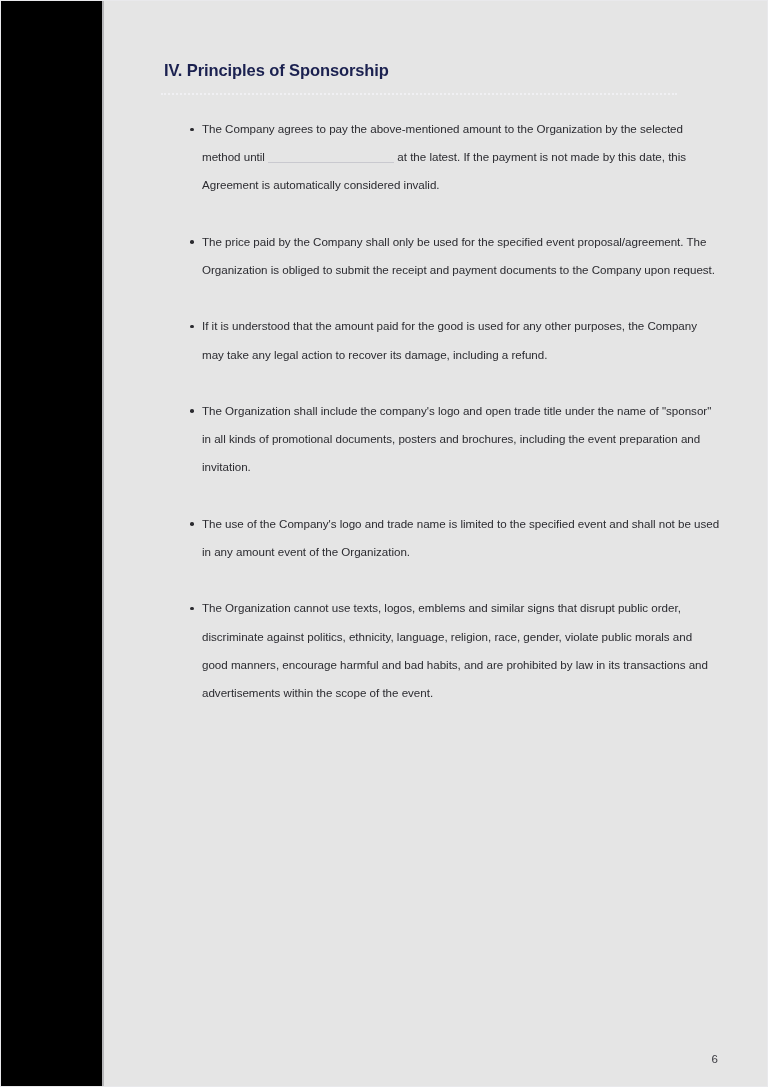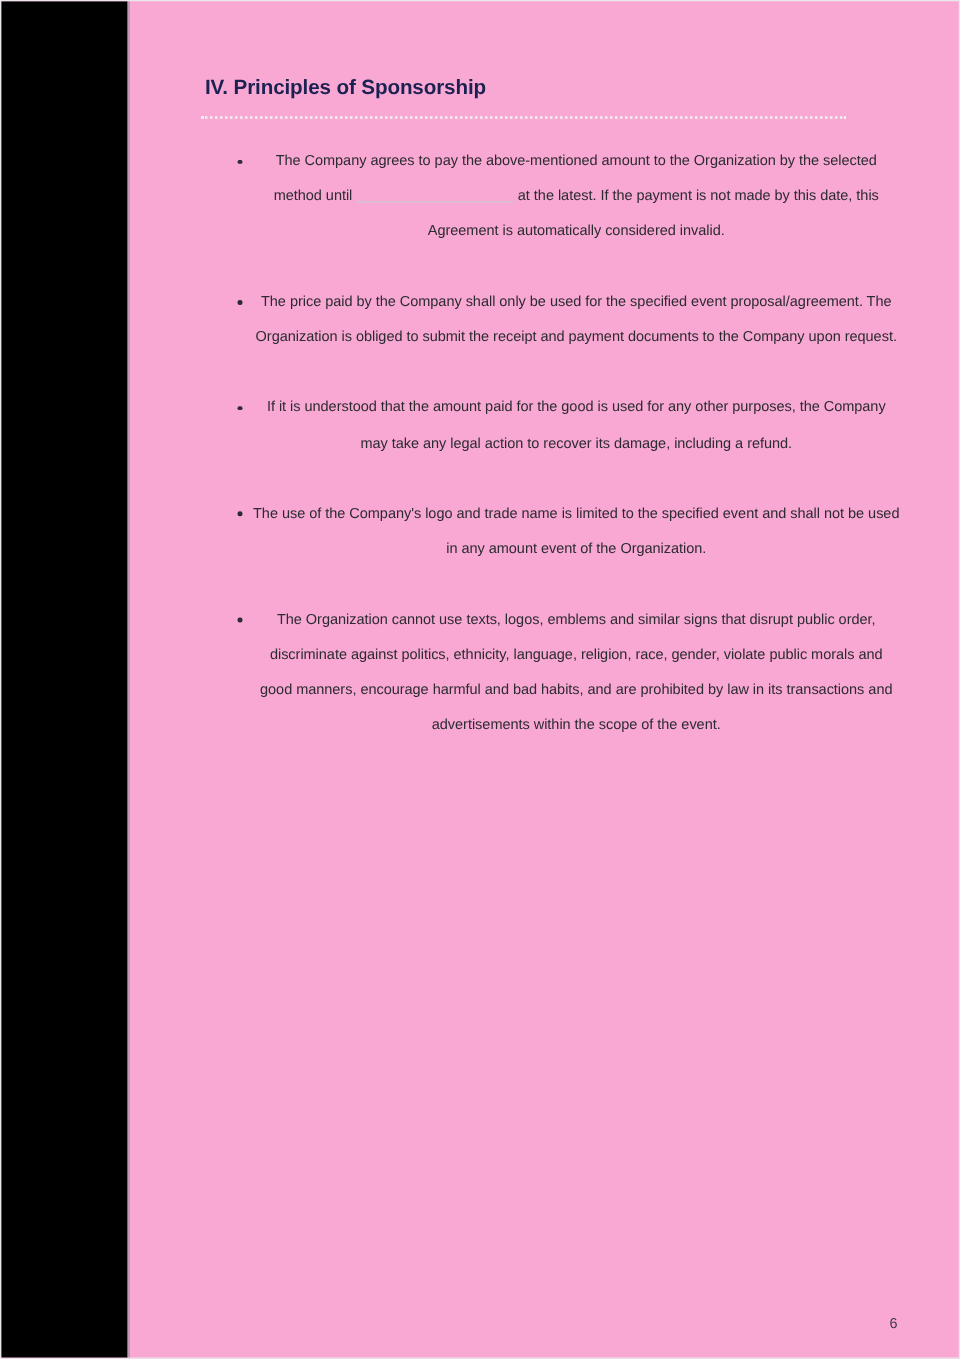--- a/index.html
+++ b/index.html
@@ -15,21 +15,21 @@
     position: relative;
     overflow: hidden;
   }
 
   
   #page {
     position: absolute;
     left: 0; top: 0;
     width: 768px;
     height: 1087px;
-    background: #f9a8d4;
+    background: #e5e5e5;
     border: 1px solid #e9e9ec;
     overflow: hidden;
   }
 
   
   #side-band {
     position: absolute;
     left: 0;
     top: 0;
     width: 101px;
@@ -79,21 +79,21 @@
     margin-left: 26px;
   }
 
   ul.clauses > li {
     position: relative;
     padding-left: 12px;
     margin-bottom: 28.2px;
     font-size: 11.6px;
     color: #2b2b30;
     line-height: 28.2px;
-    text-align: center;
+    text-align: left;
     letter-spacing: -0.02px;
   }
 
   ul.clauses > li:last-child { margin-bottom: 0; }
 
   ul.clauses > li::before {
     content: "";
     position: absolute;
     left: 0;
     top: 12.5px;
@@ -133,20 +133,21 @@
   <div id="content">
 
     <h1 class="section-title">IV. Principles of Sponsorship</h1>
 
     <div class="title-rule"></div>
 
     <ul class="clauses" id="clause-list">
         <li><span>The Company agrees to pay the above-mentioned amount  to the Organization by the selected method until </span><span class="blank"></span><span> at the latest. If the payment is not made by this date, this Agreement is automatically considered invalid.</span></li>
         <li><span>The price paid by the Company shall only be used for the specified event proposal/agreement. The Organization is obliged to submit the receipt and payment documents to the Company upon request.</span></li>
         <li><span>If it is understood that the amount paid for the good is used for any other purposes, the Company may take any legal action to recover its damage, including a refund.</span></li>
+        <li><span>The Organization shall include the company's logo and open trade title under the name of "sponsor" in all kinds of promotional documents, posters and brochures, including the event preparation and invitation.</span></li>
         <li><span>The use of the Company's logo and trade name is limited to the specified event and shall not be used in any amount event of the Organization.</span></li>
         <li><span>The Organization cannot use texts, logos, emblems and similar signs that disrupt public order, discriminate against politics, ethnicity, language, religion, race, gender, violate public morals and good manners, encourage harmful and bad habits, and are prohibited by law in its transactions and advertisements within the scope of the event.</span></li>
       </ul>
 
   </div>
 
   <div id="page-number">6</div>
 
 </div>
 

